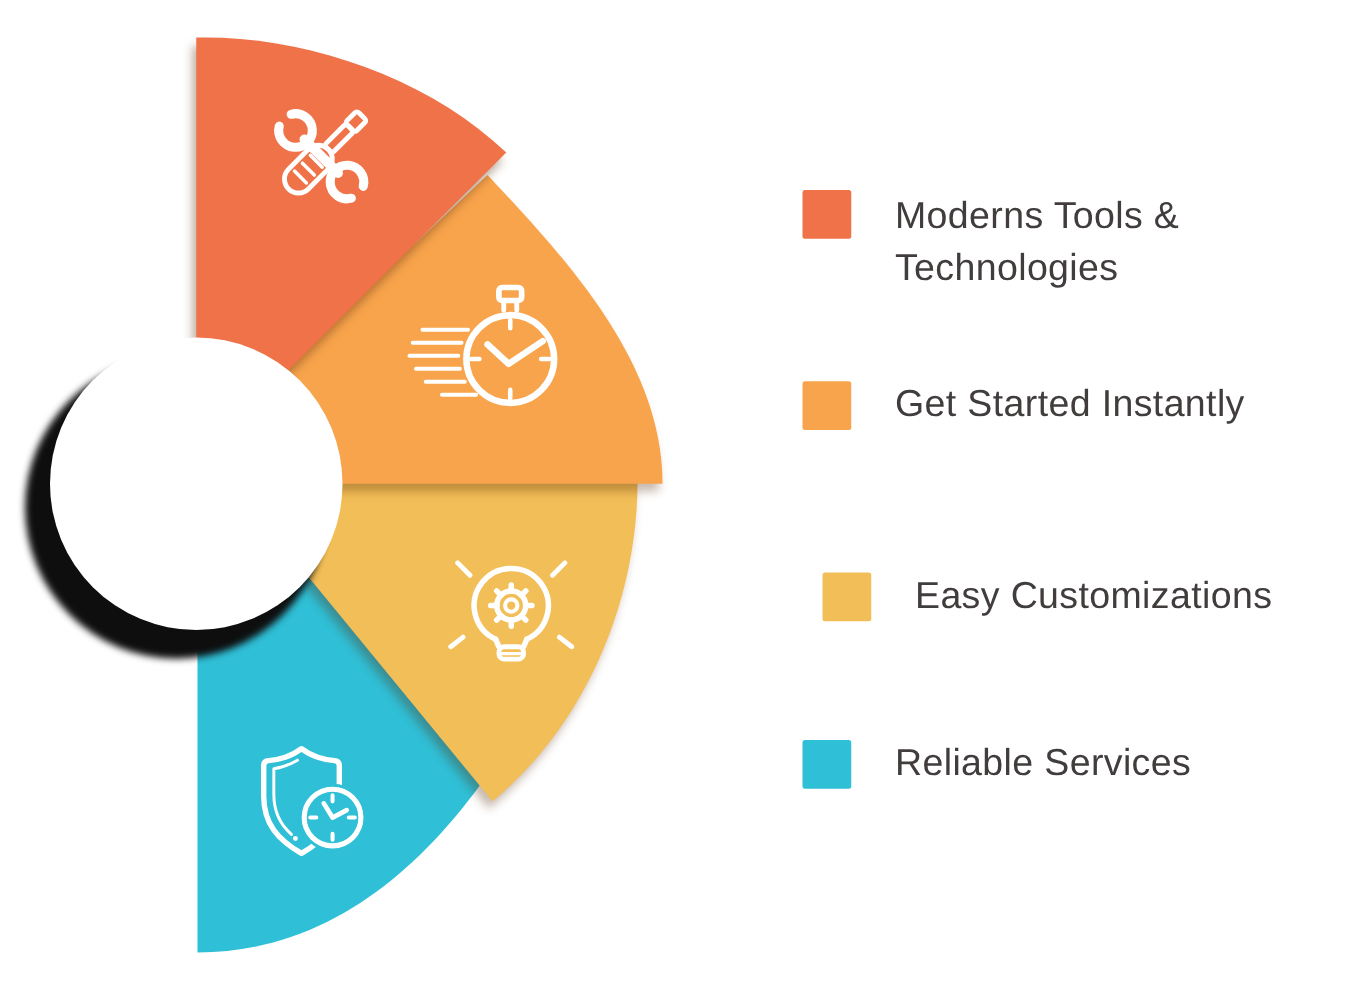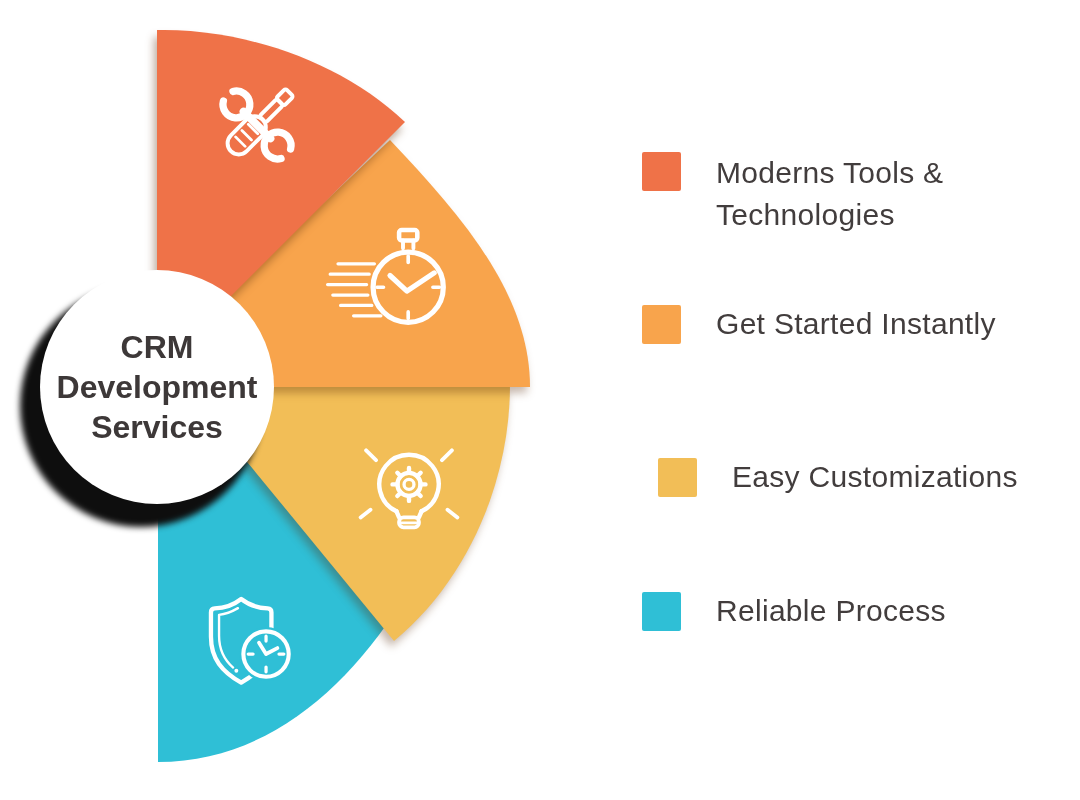--- a/index.html
+++ b/index.html
@@ -91,38 +91,33 @@
       <circle cx="63" cy="63" r="21" fill="#2FBFD6" stroke="#2FBFD6" stroke-width="8"></circle>
       <circle cx="63" cy="63" r="21" stroke-width="3.8"></circle>
       <path d="M63,46.5 V51 M79.5,63 H75 M63,79.5 V75 M46.5,63 H51" stroke-width="3"></path>
       <path d="M63,63 L56.5,52.5 M63,63 L73.5,57.5" stroke-width="3.5"></path>
     </g>
 
     <circle class="circle-shadow" cx="141" cy="406" r="121" fill="#0E0E0E"></circle>
     <circle cx="157" cy="387" r="117" fill="#FFFFFF"></circle>
   </svg>
 
-  <div class="center-title">
-    <span>CRM</span>
-    <span>Development</span>
-    <span>Services</span>
-  </div>
 
   <div>
     <div class="legend-item top" id="li0">
       <div class="swatch sw0"></div>
       <div class="legend-label">Moderns Tools &amp; Technologies</div>
     </div>
     <div class="legend-item center" id="li1">
       <div class="swatch sw1"></div>
       <div class="legend-label">Get Started Instantly</div>
     </div>
     <div class="legend-item center" id="li2">
       <div class="swatch sw2"></div>
       <div class="legend-label">Easy Customizations</div>
     </div>
     <div class="legend-item center" id="li3">
       <div class="swatch sw3"></div>
-      <div class="legend-label">Reliable Process</div>
+      <div class="legend-label">Reliable Services</div>
     </div>
   </div>
 
 </div>
 
 </body></html>

